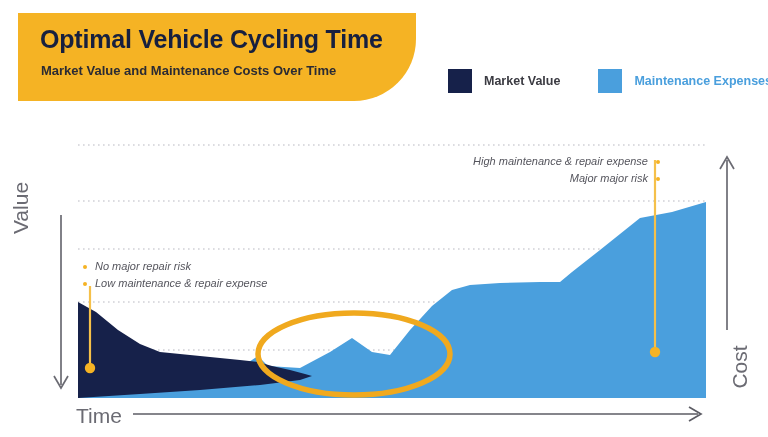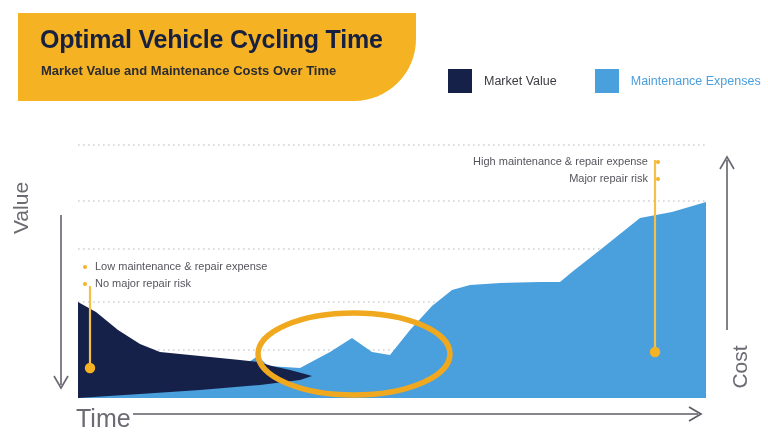--- a/index.html
+++ b/index.html
@@ -32,34 +32,34 @@
   }
   
   .legend{
     position:absolute;left:448px;top:69px;
     display:flex;align-items:center;
   }
   .legend-item{display:flex;align-items:center;}
   .legend-item + .legend-item{margin-left:38px;}
   .swatch{width:24px;height:24px;display:block;}
   .legend-label{
-    margin-left:12px;font-size:12.5px;font-weight:normal;
+    margin-left:12px;font-size:12.5px;font-weight:bold;
     white-space:nowrap;
   }
   .legend-label.dark{color:#3b3b42;}
   .legend-label.blue{color:#4a9fdd;}
 
   
   .plot{
     position:absolute;left:0;top:0;width:768px;height:437px;
   }
   .plot svg{display:block;}
 
   
-  .anno{position:absolute;white-space:nowrap;}
+  .anno{position:absolute;white-space:nowrap;font-style:italic;}
   .anno-line{
     font-size:11px;color:#55555d;
     line-height:17px;display:flex;align-items:center;
   }
   .anno-left .anno-line{justify-content:flex-start;}
   .anno-right .anno-line{justify-content:flex-end;}
   .dot{
     width:4px;height:4px;border-radius:50%;
     background:#f5b324;display:inline-block;flex:none;
   }
@@ -75,21 +75,21 @@
   }
   #value-label{
     left:-5px;top:196px;
     transform:rotate(-90deg);transform-origin:center center;
   }
   #cost-label{
     left:718px;top:355px;
     transform:rotate(-90deg);transform-origin:center center;
   }
   #time-label{
-    left:76px;top:404px;font-size:25px;
+    left:76px;top:404px;font-size:21px;
   }
 </style>
 </head>
 <body>
 
 <div class="banner">
   <div class="banner-title">Optimal Vehicle Cycling Time</div>
   <div class="banner-sub">Market Value and Maintenance Costs Over Time</div>
 </div>
 
@@ -154,34 +154,34 @@
     <g stroke="#5c5c64" stroke-width="1.7" fill="none">
       <line x1="133" y1="414" x2="698" y2="414"></line>
       <polyline points="689,407 701,414 689,421"></polyline>
     </g>
   </svg>
 </div>
 
 <div class="anno anno-left">
   <div class="anno-line">
     <span class="dot"></span>
-    <span>Low maintenance &amp; repair expense</span>
+    <span>No major repair risk</span>
   </div>
   <div class="anno-line">
     <span class="dot"></span>
-    <span>No major repair risk</span>
+    <span>Low maintenance &amp; repair expense</span>
   </div>
 </div>
 
 <div class="anno anno-right">
   <div class="anno-line">
     <span>High maintenance &amp; repair expense</span>
     <span class="dot"></span>
   </div>
   <div class="anno-line">
-    <span>Major repair risk</span>
+    <span>Major major risk</span>
     <span class="dot"></span>
   </div>
 </div>
 
 <div class="axis-label" id="value-label">Value</div>
 <div class="axis-label" id="cost-label">Cost</div>
 <div class="axis-label" id="time-label">Time</div>
 
 </body></html>

